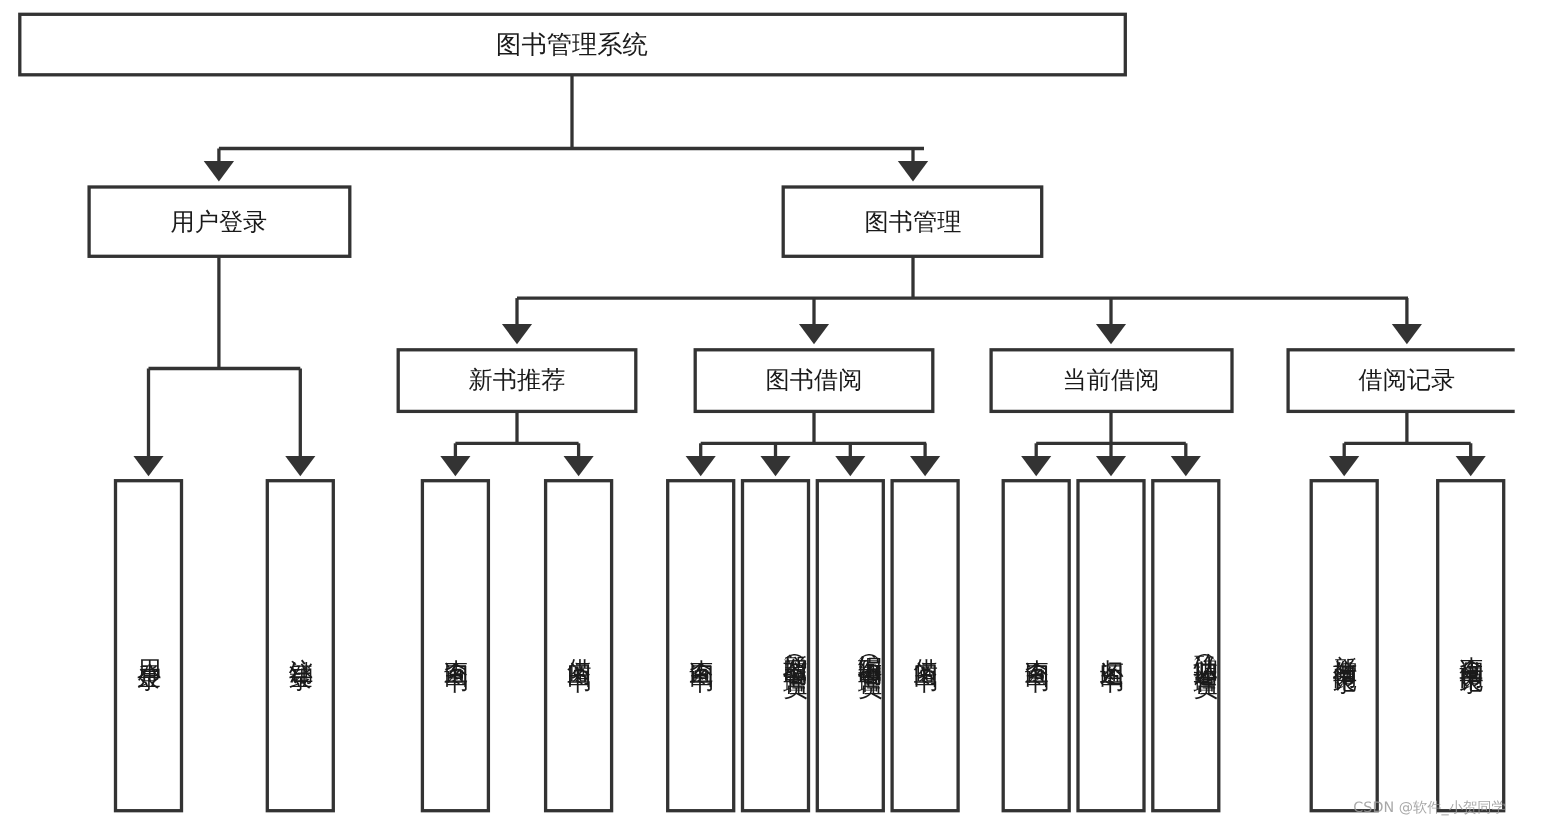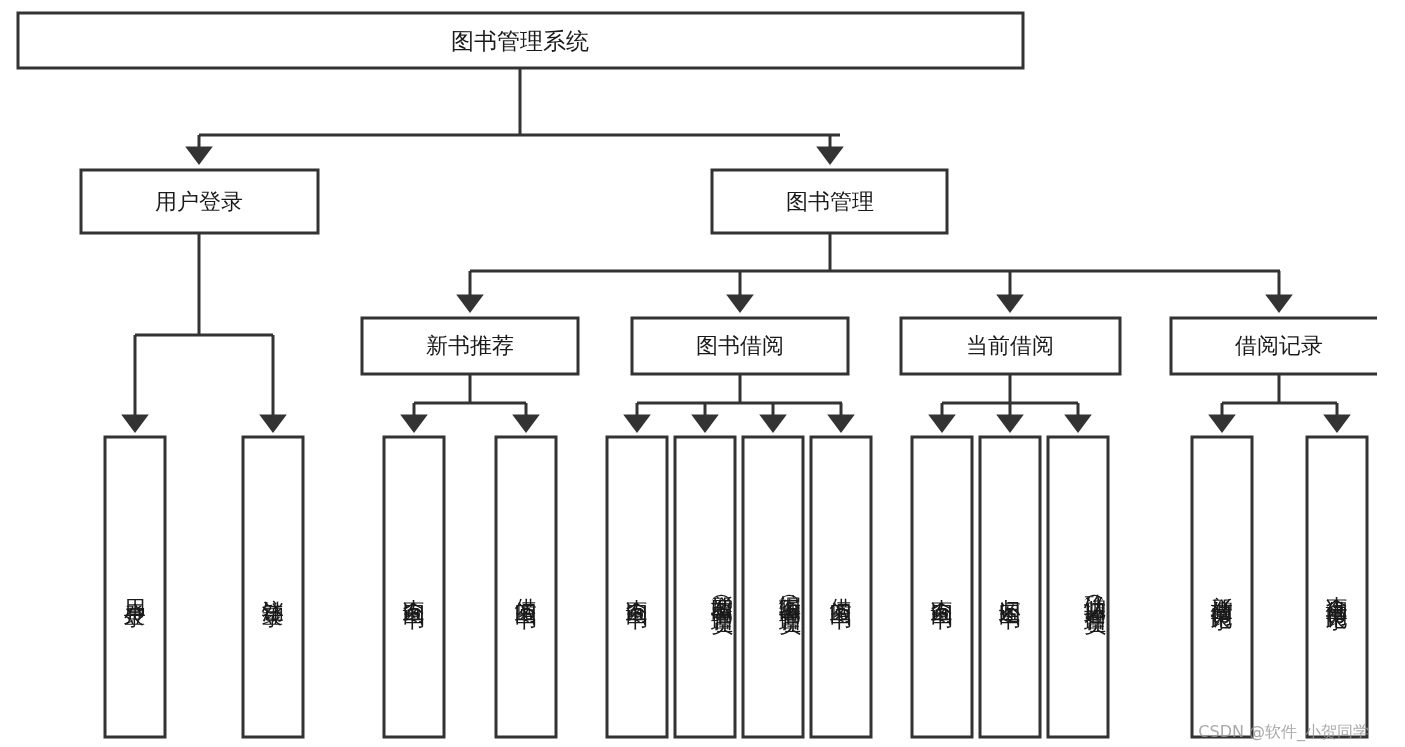--- a/index.html
+++ b/index.html
@@ -9,21 +9,21 @@
   .node-box{fill:#ffffff;stroke:#333333;stroke-width:3;}
   .conn{stroke:#333333;stroke-width:3;fill:none;}
   .arrow-head{fill:#333333;stroke:none;}
   .node-label-h{font-family:"DejaVu Sans","Liberation Sans",sans-serif;font-size:22px;fill:#1a1a1a;text-anchor:middle;dominant-baseline:middle;}
   .root-label{font-size:23px;}
   .vlabel{position:absolute;display:flex;align-items:center;justify-content:center;
           writing-mode:vertical-rl;text-orientation:upright;
           font-family:"DejaVu Sans","Liberation Sans",sans-serif;
           font-size:22px;color:#1a1a1a;line-height:1.16;letter-spacing:3px;
           white-space:nowrap;pointer-events:none;}
-  .watermark{position:absolute;right:8px;bottom:4px;font-size:16px;color:#9a9a9a;
+  .watermark{position:absolute;right:8px;bottom:4px;font-size:13px;color:#9a9a9a;
              font-family:"DejaVu Sans","Liberation Sans",sans-serif;opacity:.85;}
 </style>
 </head>
 <body>
 
 <div id="stage">
 
   <svg viewBox="0 0 1405 747">
     <defs>
       <marker id="ar" markerWidth="14" markerHeight="14" refX="5.2" refY="5" orient="auto" markerUnits="strokeWidth">

